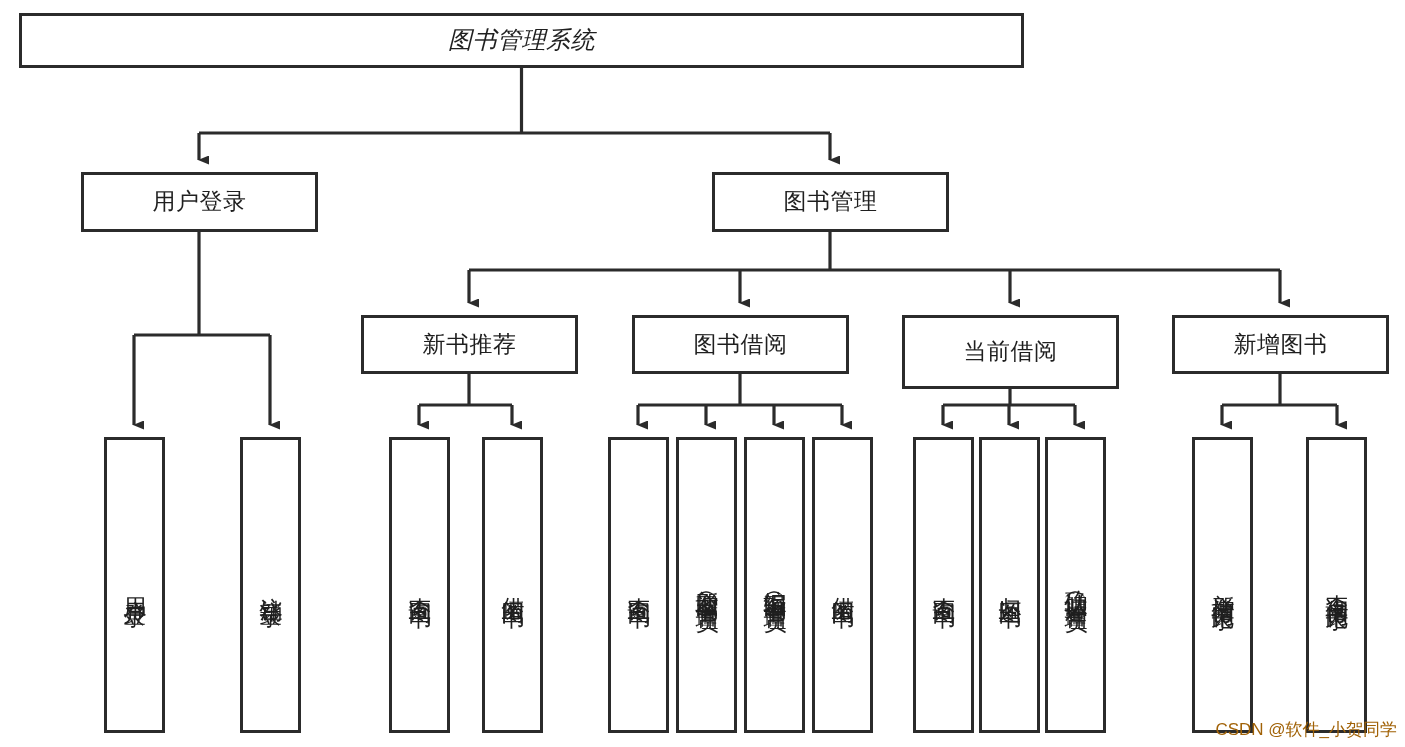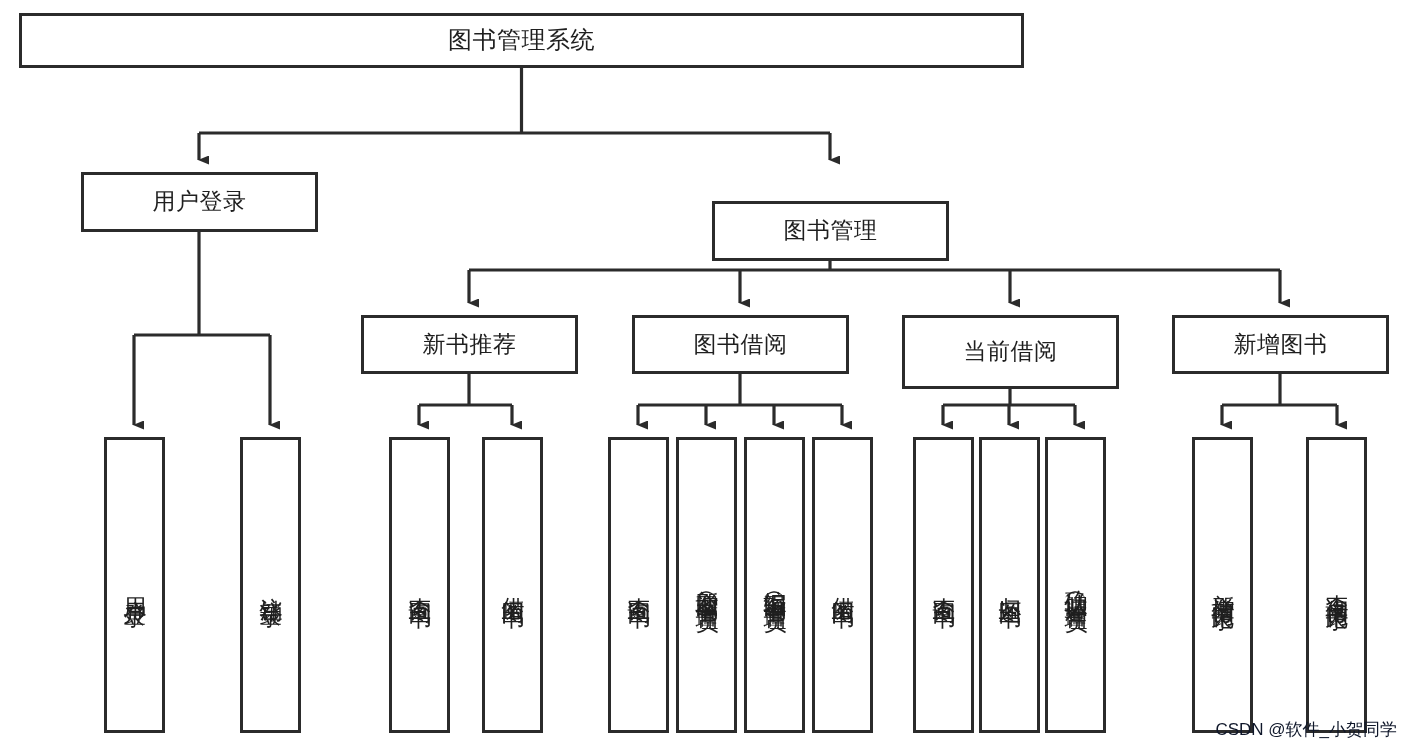--- a/index.html
+++ b/index.html
@@ -51,21 +51,21 @@
   .node-box.vertical .node-label {
     writing-mode: vertical-rl;
     text-orientation: upright;
     font-size: 23px;
     letter-spacing: 3px;
   }
   #watermark {
     position: absolute;
     right: 8px;
     bottom: 6px;
-    color: #0f172a;
+    color: #a16207;
     font-size: 17px;
     font-family: "Liberation Sans", "DejaVu Sans", sans-serif;
     white-space: nowrap;
     pointer-events: none;
   }
 </style>
 </head>
 <body>
 
 <div id="diagram-root">
@@ -113,28 +113,28 @@
       <path d="M 1009 405 L 1009 425" marker-end="url(#arrowhead)"></path>
       <path d="M 1075 405 L 1075 425" marker-end="url(#arrowhead)"></path>
 
       <path d="M 1280 374 L 1280 405"></path>
       <path d="M 1222 405 L 1337 405"></path>
       <path d="M 1222 405 L 1222 425" marker-end="url(#arrowhead)"></path>
       <path d="M 1337 405 L 1337 425" marker-end="url(#arrowhead)"></path>
     </g>
   </svg>
 
-  <div class="node-box root horizontal" style="left:19px; top:13px; width:1005px; height:55px;">
+  <div class="node-box root horizontal" style="left:19px; top:13px; width:1005px; height:55px;font-style:italic;">
     <span class="node-label">图书管理系统</span>
   </div>
 
   <div class="node-box horizontal" style="left:81px; top:172px; width:237px; height:60px;">
     <span class="node-label">用户登录</span>
   </div>
-  <div class="node-box horizontal" style="left:712px; top:172px; width:237px; height:60px;margin-top:29px;">
+  <div class="node-box horizontal" style="left:712px; top:172px; width:237px; height:60px;">
     <span class="node-label">图书管理</span>
   </div>
 
   <div class="node-box horizontal" style="left:361px; top:315px; width:217px; height:59px;">
     <span class="node-label">新书推荐</span>
   </div>
   <div class="node-box horizontal" style="left:632px; top:315px; width:217px; height:59px;">
     <span class="node-label">图书借阅</span>
   </div>
   <div class="node-box horizontal" style="left:902px; top:315px; width:217px; height:74px;">

